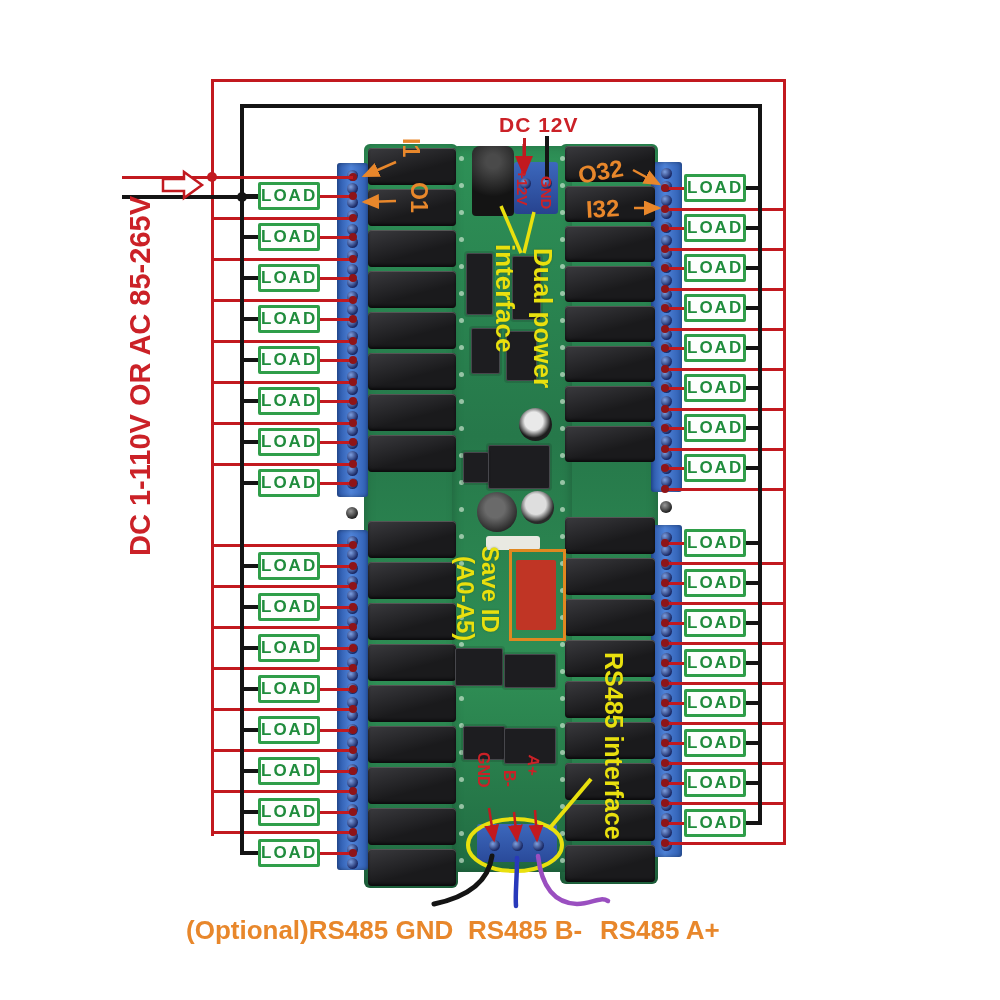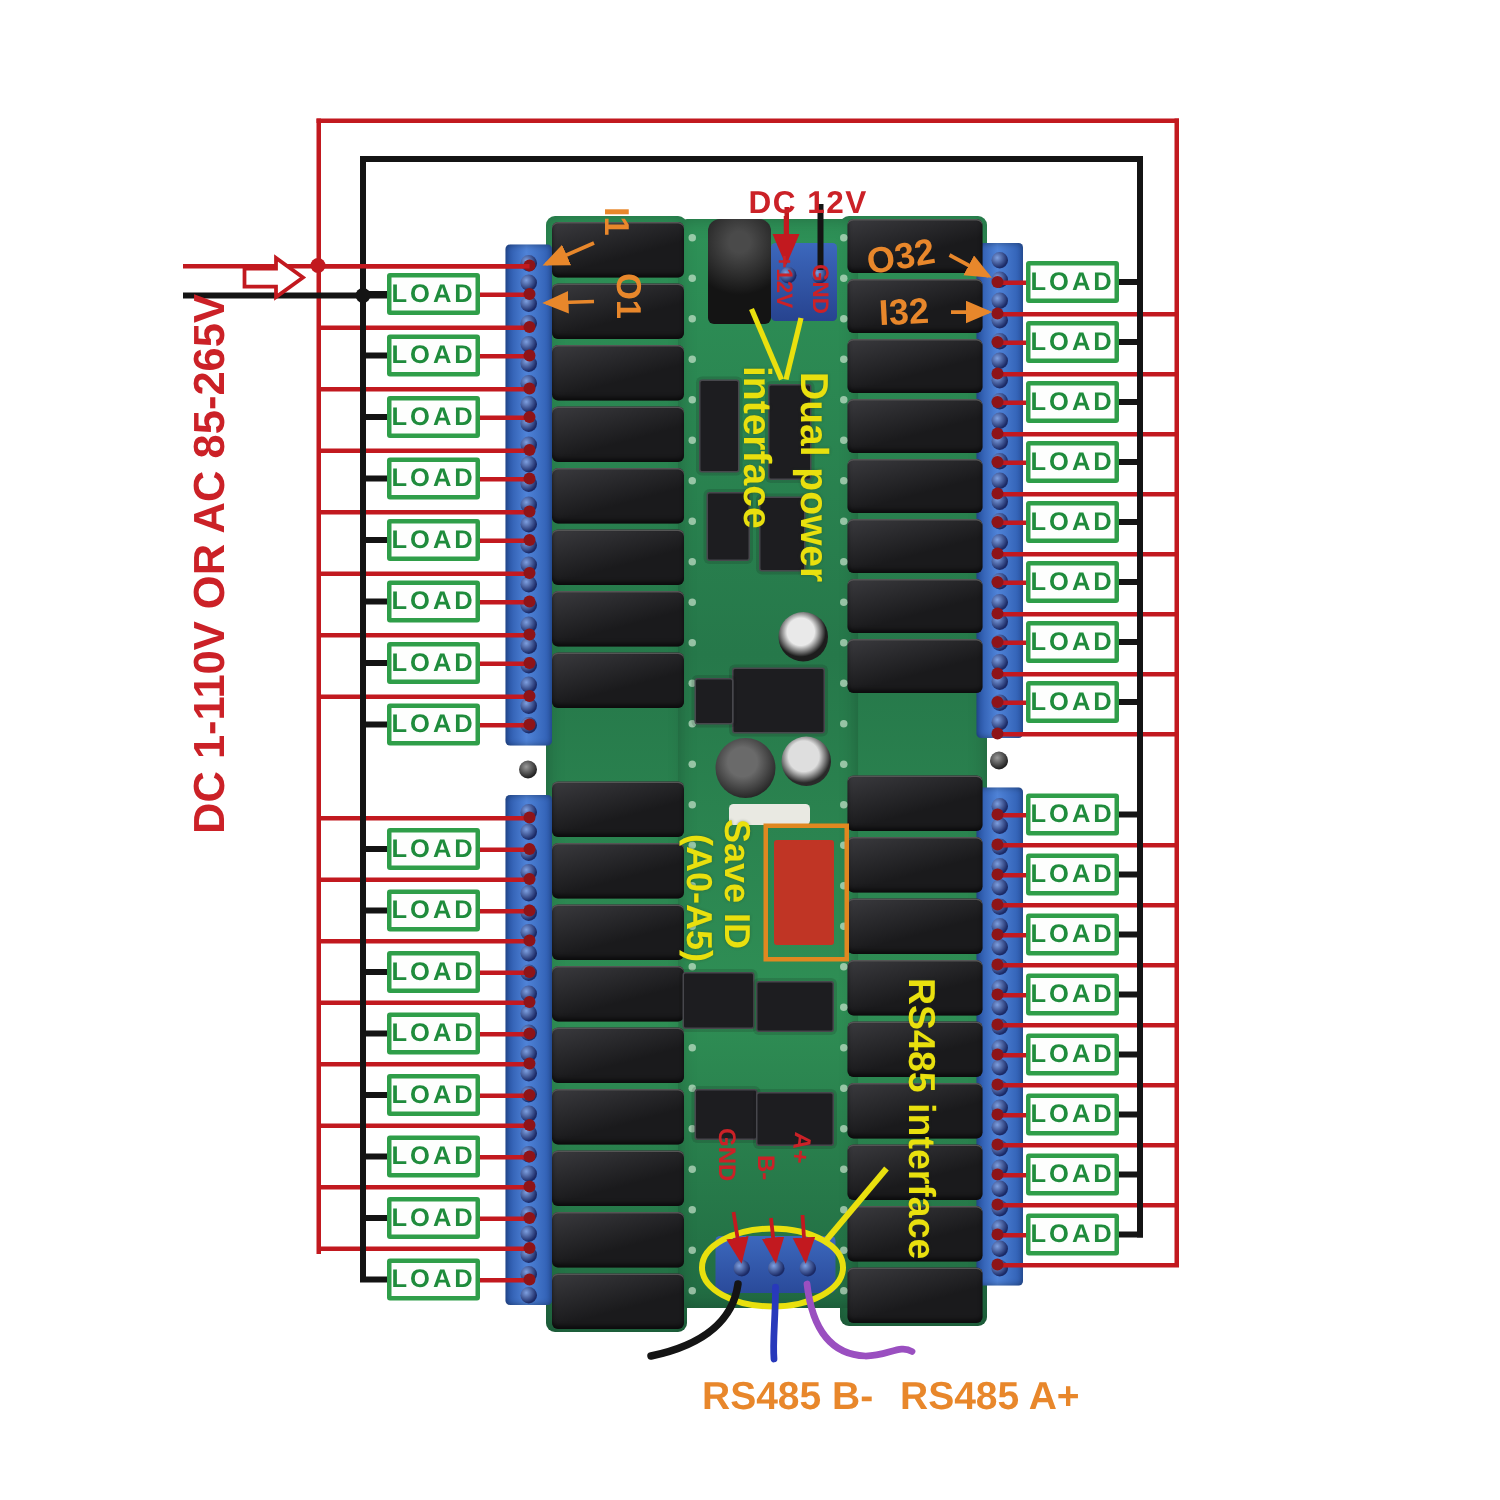--- a/index.html
+++ b/index.html
@@ -519,30 +519,31 @@
     <ellipse cx="515" cy="845" rx="47" ry="26" fill="none" stroke="#e9e00e" stroke-width="4"></ellipse>
     <line x1="489" y1="808" x2="494" y2="840" stroke="#c2191f" stroke-width="2.5" marker-end="url(#ar)"></line>
     <line x1="514" y1="812" x2="517" y2="840" stroke="#c2191f" stroke-width="2.5" marker-end="url(#ar)"></line>
     <line x1="535" y1="810" x2="537" y2="840" stroke="#c2191f" stroke-width="2.5" marker-end="url(#ar)"></line>
     <path d="M492,856 C489,878 472,896 434,904" stroke="#141414" stroke-width="5" fill="none" stroke-linecap="round"></path>
     <path d="M517,858 C517,880 515,894 516,906" stroke="#2839bb" stroke-width="4.5" fill="none" stroke-linecap="round"></path>
     <path d="M538,856 C541,882 551,903 577,904 C592,904 600,896 608,901" stroke="#9a4fc0" stroke-width="4.5" fill="none" stroke-linecap="round"></path>
   </svg>
 
   <div class="t red-b rot-ccw" style="left:124px;top:562px;width:372px;height:34px;font-size:29px;">DC 1-110V OR AC 85-265V</div>
-  <div class="t red-b" style="left:499px;top:124px;font-size:21px;letter-spacing:1px;">DC 12V</div>
+  <div class="t red-b" style="left:499px;top:113px;font-size:21px;letter-spacing:1px;">DC 12V</div>
   <div class="t red-b rot-cw" style="left:531px;top:170px;width:64px;height:17px;font-size:15px;">+12V</div>
   <div class="t red-b rot-cw" style="left:555px;top:176px;width:64px;height:17px;font-size:15px;">GND</div>
   <div class="t yellow-b rot-cw" style="left:558px;top:248px;width:186px;height:30px;font-size:26px;">Dual power</div>
   <div class="t yellow-b rot-cw" style="left:520px;top:244px;width:186px;height:30px;font-size:26px;">interface</div>
   <div class="t yellow-b rot-cw" style="left:504px;top:546px;width:112px;height:28px;font-size:24px;">Save ID</div>
   <div class="t yellow-b rot-cw" style="left:479px;top:556px;width:110px;height:26px;font-size:24px;">(A0-A5)</div>
   <div class="t yellow-b rot-cw" style="left:628px;top:652px;width:190px;height:30px;font-size:25px;">RS485 interface</div>
   <div class="t red-b rot-cw" style="left:492px;top:752px;width:58px;height:17px;font-size:16px;">GND</div>
   <div class="t red-b rot-cw" style="left:518px;top:770px;width:40px;height:16px;font-size:16px;">B-</div>
   <div class="t red-b rot-cw-tilt" style="left:543px;top:756px;width:52px;height:16px;font-size:16px;">A+</div>
   <div class="t orange-b rot-cw" style="left:424px;top:138px;width:34px;height:24px;font-size:23px;">I1</div>
   <div class="t orange-b rot-cw" style="left:432px;top:182px;width:44px;height:26px;font-size:23px;">O1</div>
   <div class="t orange-b" style="left:578px;top:158px;font-size:24px;transform:rotate(-10deg);">O32</div>
   <div class="t orange-b" style="left:586px;top:195px;font-size:24px;transform:rotate(-3deg);">I32</div>
+  <div class="t orange-b" style="left:186px;top:915px;font-size:26px;">(Optional)RS485 GND</div>
   <div class="t orange-b" style="left:468px;top:915px;font-size:26px;">RS485 B-</div>
   <div class="t orange-b" style="left:600px;top:915px;font-size:26px;">RS485 A+</div>
 </div>
 
 </body></html>

